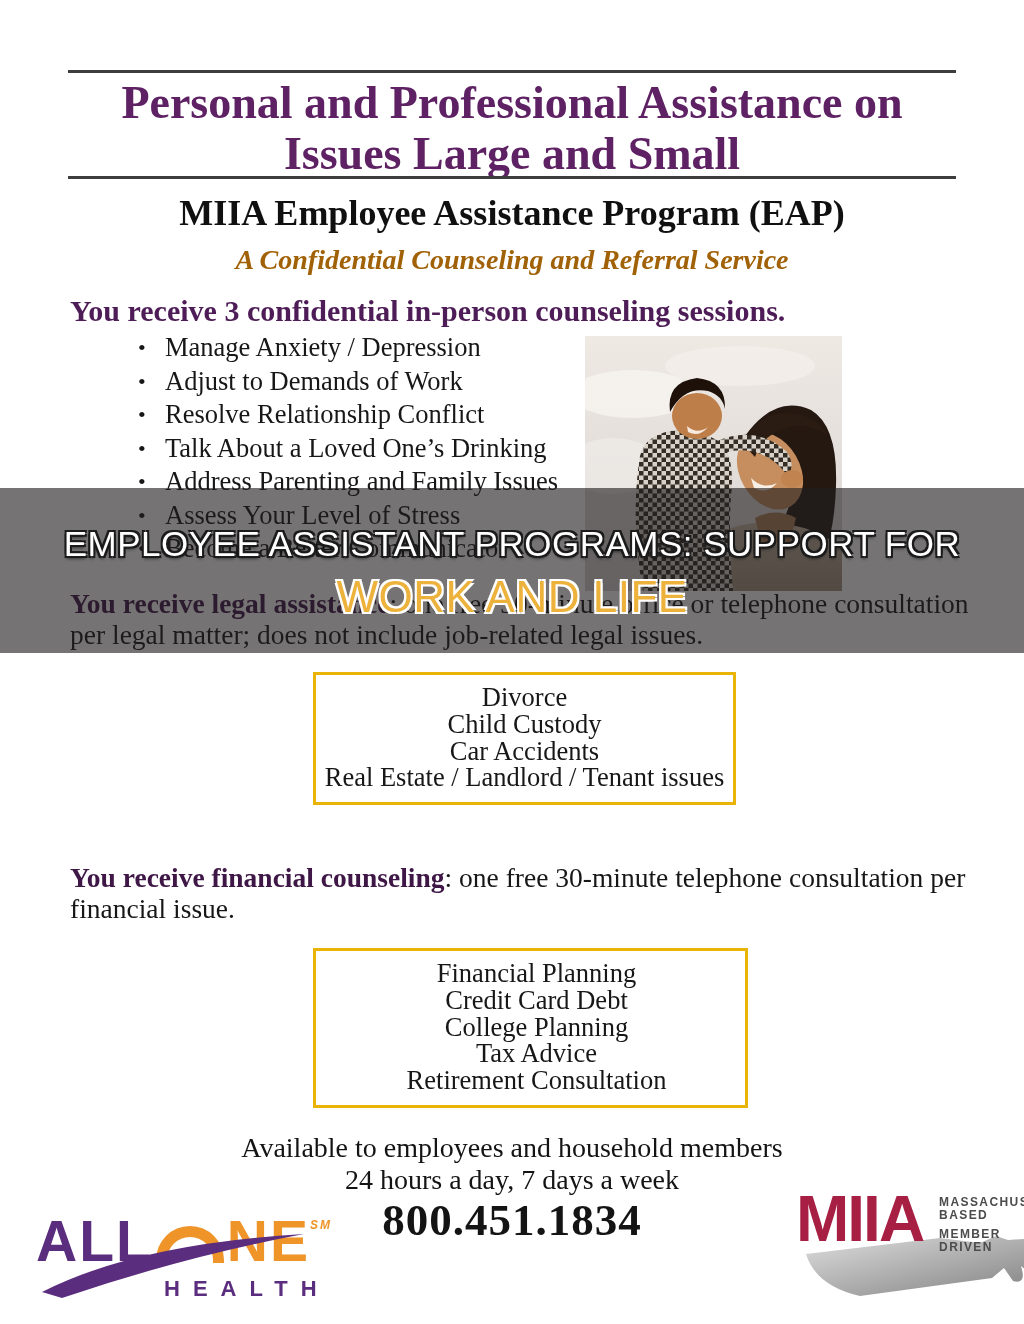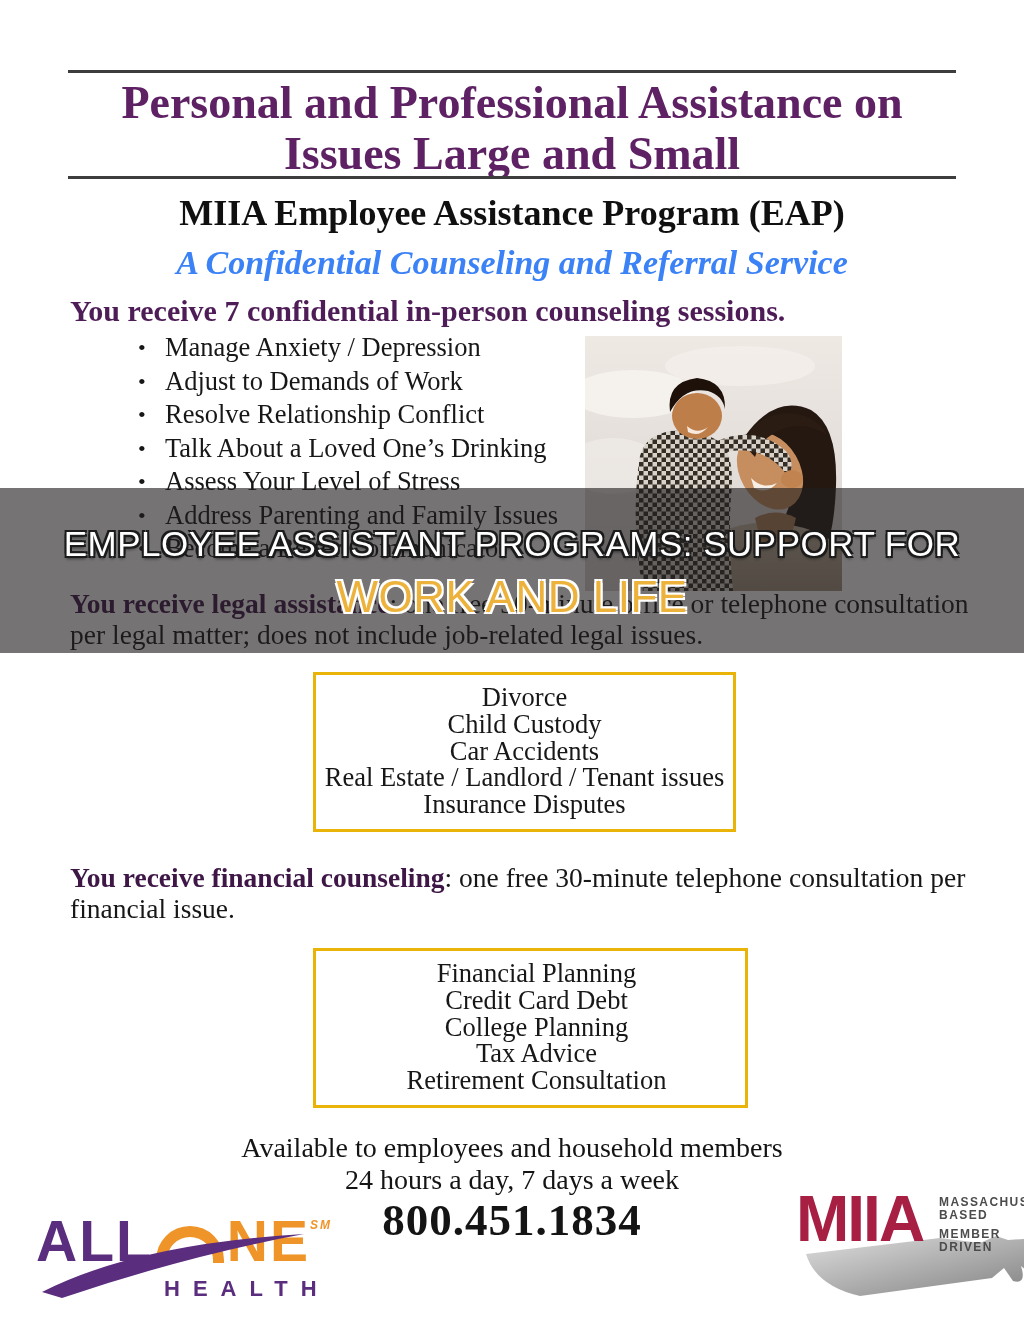--- a/index.html
+++ b/index.html
@@ -13,21 +13,21 @@
   .main-title{
     position:absolute;top:78px;left:0;width:100%;text-align:center;
     color:#5E2164;font-weight:bold;font-size:46px;line-height:1.1;
   }
   .program-title{
     position:absolute;top:192px;left:0;width:100%;text-align:center;
     font-weight:bold;font-size:36px;color:#101010;
   }
   .program-tagline{
     position:absolute;top:244px;left:0;width:100%;text-align:center;
-    font-style:italic;font-weight:bold;font-size:34px;color:#3b82f6;
+    font-style:italic;font-weight:bold;font-size:28px;color:#a16207;
   }
   .counseling-heading{
     position:absolute;left:70px;top:294px;font-size:30px;font-weight:bold;color:#4E1C57;
   }
   .bullets{
     position:absolute;left:138px;top:331px;margin:0;padding:0;list-style:none;
     font-size:26.5px;line-height:32.5px;color:#171717;
   }
   .bullets li{white-space:nowrap;}
   .blt{display:inline-block;width:27px;font-size:22px;vertical-align:1px;}
@@ -93,29 +93,29 @@
   <div class="main-title">
     <div>Personal and Professional Assistance on</div>
     <div>Issues Large and Small</div>
   </div>
 
   <div class="rule rule-bottom"></div>
 
   <div class="program-title">MIIA Employee Assistance Program (EAP)</div>
   <div class="program-tagline">A Confidential Counseling and Referral Service</div>
 
-  <div class="counseling-heading">You receive 7 confidential in-person counseling sessions.</div>
+  <div class="counseling-heading">You receive 3 confidential in-person counseling sessions.</div>
 
   <ul class="bullets">
     <li><span class="blt">•</span><span>Manage Anxiety / Depression</span></li>
     <li><span class="blt">•</span><span>Adjust to Demands of Work</span></li>
     <li><span class="blt">•</span><span>Resolve Relationship Conflict</span></li>
     <li><span class="blt">•</span><span>Talk About a Loved One’s Drinking</span></li>
+    <li><span class="blt">•</span><span>Address Parenting and Family Issues</span></li>
     <li><span class="blt">•</span><span>Assess Your Level of Stress</span></li>
-    <li><span class="blt">•</span><span>Address Parenting and Family Issues</span></li>
     <li><span class="blt">•</span><span>Become a Better Communicator</span></li>
   </ul>
 
   <div class="photo">
     <svg viewBox="0 0 257 255" aria-hidden="true">
       <defs>
         <linearGradient id="sky" x1="0" y1="0" x2="0" y2="1">
           <stop offset="0" stop-color="#efe9e4"></stop>
           <stop offset="1" stop-color="#d8d3d1"></stop>
         </linearGradient>
@@ -157,21 +157,20 @@
   <div class="overlay">
     <div class="cap1">EMPLOYEE ASSISTANT PROGRAMS: SUPPORT FOR</div>
     <div class="cap2">WORK AND LIFE</div>
   </div>
 
   <div class="opts-box legal-box">
     <div>Divorce</div>
     <div>Child Custody</div>
     <div>Car Accidents</div>
     <div>Real Estate / Landlord / Tenant issues</div>
-    <div>Insurance Disputes</div>
   </div>
 
   <div class="para fin-para">
     <div><span class="lead">You receive financial counseling</span><span>: one free 30-minute telephone consultation per</span></div>
     <div>financial issue.</div>
   </div>
 
   <div class="opts-box fin-box">
     <div>Financial Planning</div>
     <div>Credit Card Debt</div>

